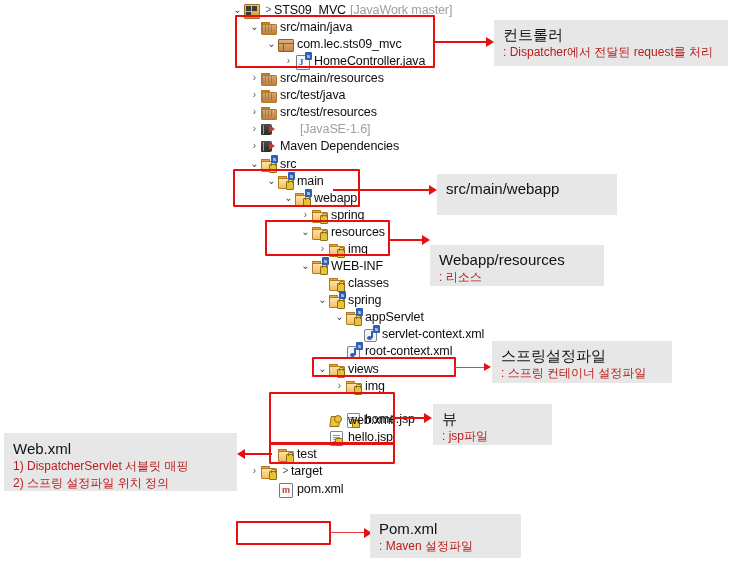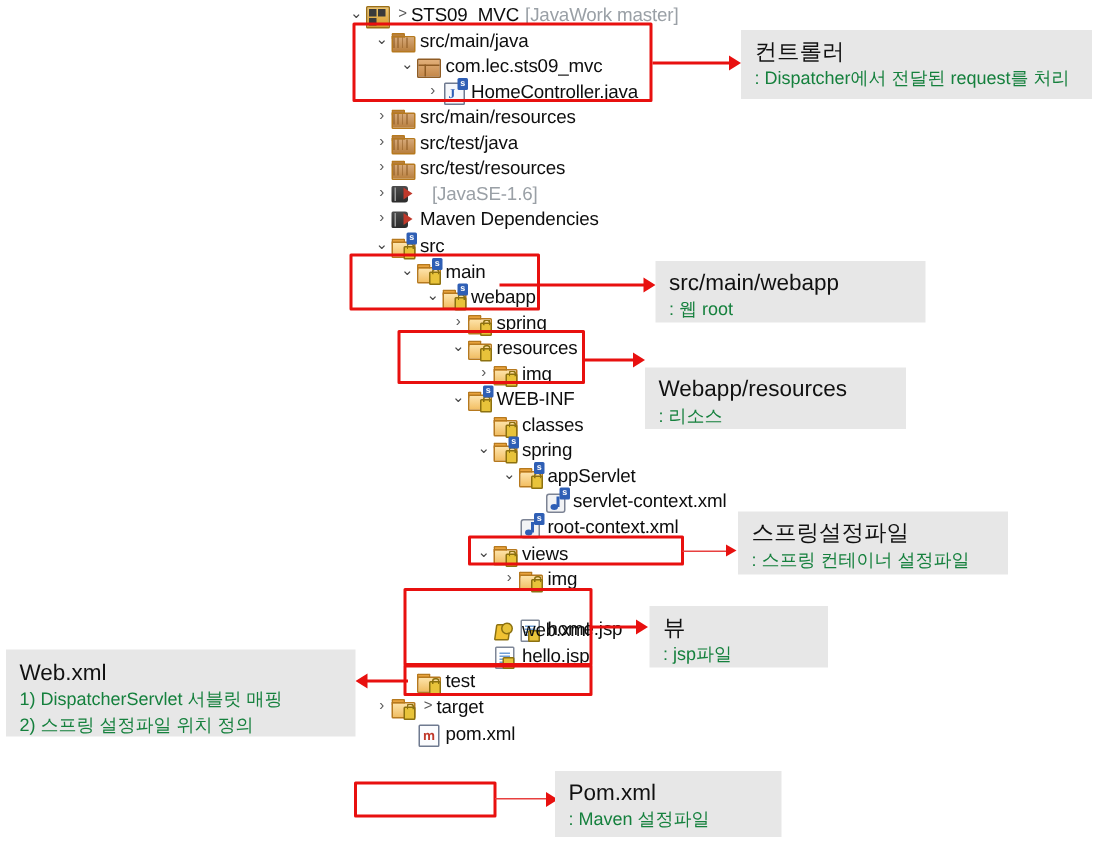--- a/index.html
+++ b/index.html
@@ -105,21 +105,21 @@
   .rbox{position:absolute;border:2.4px solid #e8100f;border-radius:1px;box-sizing:border-box;}
   .rline{position:absolute;background:#e8100f;height:1.6px;}
   .rline.thin{background:#e8403f;height:1.4px;}
   .rhead{position:absolute;width:0;height:0;
       border-left:8px solid #e8100f;border-top:5px solid transparent;border-bottom:5px solid transparent;}
   .rhead.left{border-left:0;border-right:8px solid #e8100f;}
 
   
   .callout{position:absolute;background:#e7e7e7;padding:5px 9px 7px 9px;box-sizing:border-box;}
   .callout .ct{font-size:15px;color:#111;line-height:19px;white-space:nowrap;}
-  .callout .cs{font-size:12px;color:#15803d;line-height:17px;white-space:nowrap;}
+  .callout .cs{font-size:12px;color:#b91c1c;line-height:17px;white-space:nowrap;}
 </style>
 </head>
 <body>
 
 <div id="tree">
     <div class="row" style="left: 232px; top: 2px;">
       <span class="arrow open">⌄</span>
       <span class="ico">
         <span class="proj"></span>
       </span>
@@ -161,21 +161,21 @@
       <span class="arrow">›</span>
       <span class="ico"><span class="srcpkg"><span class="f-tab"></span><span class="f-body"></span></span></span>
       <span class="lbl">src/test/resources</span>
     </div>
     <div class="row" style="left: 249px; top: 121px;">
       <span class="arrow">›</span>
       <span class="ico">
         <span class="lib-b"></span>
         <span class="lib-a"></span>
       </span>
-      <span class="lbl dim" style="margin-left: 8px;">[JavaSE-1.6]</span>
+      <span class="lbl dim" style="margin-left: 20px;">[JavaSE-1.6]</span>
     </div>
     <div class="row" style="left: 249px; top: 138px;">
       <span class="arrow">›</span>
       <span class="ico">
         <span class="lib-b"></span>
         <span class="lib-a"></span>
       </span>
       <span class="lbl">Maven Dependencies</span>
     </div>
     <div class="row" style="left: 249px; top: 156px;">
@@ -323,21 +323,20 @@
 <div class="rline thin" style="left:330px;top:532px;width:38px;"></div>
 <div class="rhead" style="left:364px;top:528px;"></div>
 
 <div class="callout" style="left:494px;top:20px;width:234px;height:46px;">
   <div class="ct">컨트롤러</div>
   <div class="cs">: Dispatcher에서 전달된 request를 처리</div>
 </div>
 
 <div class="callout" style="left:437px;top:174px;width:180px;height:41px;">
   <div class="ct">src/main/webapp</div>
-  <div class="cs">: 웹 root</div>
 </div>
 
 <div class="callout" style="left:430px;top:245px;width:174px;height:41px;">
   <div class="ct">Webapp/resources</div>
   <div class="cs">: 리소스</div>
 </div>
 
 <div class="callout" style="left:492px;top:341px;width:180px;height:42px;">
   <div class="ct">스프링설정파일</div>
   <div class="cs">: 스프링 컨테이너 설정파일</div>

